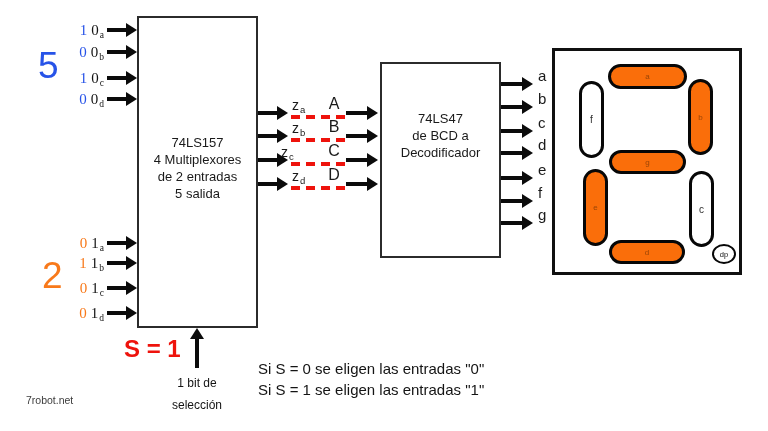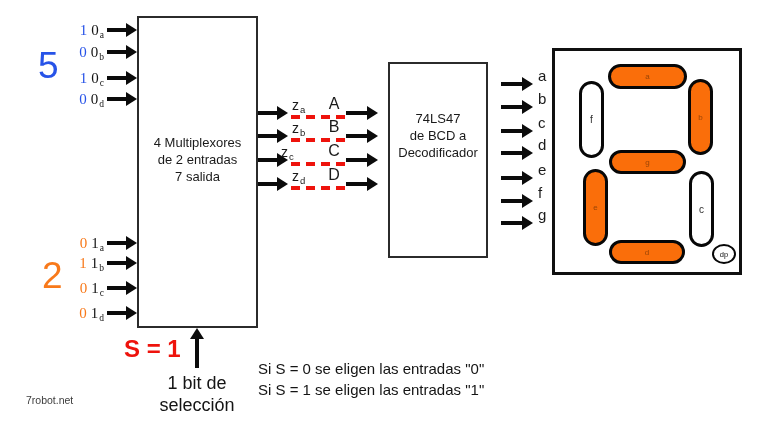--- a/index.html
+++ b/index.html
@@ -23,21 +23,21 @@
         background:repeating-linear-gradient(90deg,var(--red,#ee130c) 0 9px,transparent 9px 15px);}
   .outlabel{position:absolute;font-size:15px;line-height:16px;}
   .display{position:absolute;border:3px solid #101010;background:#fff;box-sizing:border-box;}
   .seg{position:absolute;border:3.5px solid #070707;border-radius:13px;background:#ffffff;
        box-sizing:border-box;display:flex;align-items:center;justify-content:center;
        font-size:10px;color:#2e2e2e;}
   .seg.on{background:var(--seg,#fa6e0a);color:rgba(55,25,0,0.5);font-size:8px;}
   .dp{position:absolute;border:2.5px solid #070707;border-radius:50%;box-sizing:border-box;
       display:flex;align-items:center;justify-content:center;font-size:7.5px;color:#111;background:#fff;}
   .s-label{position:absolute;font-size:24px;line-height:26px;font-weight:700;color:var(--red,#ee130c);}
-  .caption{position:absolute;text-align:center;font-size:18px;line-height:22px;color:#141414;}
+  .caption{position:absolute;text-align:center;font-size:12px;line-height:22px;color:#141414;}
   .notes{position:absolute;font-size:15px;line-height:20.5px;color:#141414;}
   .watermark{position:absolute;font-size:10.5px;color:#3c3c3c;}
 </style>
 </head>
 <body>
 
 <div class="canvas">
 
   <div class="bignum" style="left:38px;top:47px;color:var(--blue)">5</div>
   <div class="bignum" style="left:42px;top:257px;color:var(--orange)">2</div>
@@ -71,23 +71,24 @@
   <div class="bitrow" style="top:302px">
     <span style="color:var(--orange)">0</span><span class="base"><span>1</span><span class="sb">d</span></span>
   </div>
   <div class="arrow-r" style="left:107px;top:241px;width:19px"></div>
   <div class="arrow-r" style="left:107px;top:261px;width:19px"></div>
   <div class="arrow-r" style="left:107px;top:286px;width:19px"></div>
   <div class="arrow-r" style="left:107px;top:311px;width:19px"></div>
 
   <div class="box" style="left:137px;top:16px;width:121px;height:312px">
     <div class="boxtext" style="top:116px">
+      <div>74LS157</div>
       <div>4 Multiplexores</div>
       <div>de 2 entradas</div>
-      <div>7 salida</div>
+      <div>5 salida</div>
     </div>
   </div>
 
   <div class="arrow-r" style="left:258px;top:111px;width:19px"></div>
   <div class="arrow-r" style="left:258px;top:134px;width:19px"></div>
   <div class="arrow-r" style="left:258px;top:158px;width:19px"></div>
   <div class="arrow-r" style="left:258px;top:182px;width:19px"></div>
 
   <div class="zlabel" style="left:292px;top:97px"><span>z</span><span class="sb">a</span></div>
   <div class="zlabel" style="left:292px;top:120px"><span>z</span><span class="sb">b</span></div>
@@ -102,21 +103,21 @@
   <div class="zletter" style="left:321px;top:95px">A</div>
   <div class="zletter" style="left:321px;top:118px">B</div>
   <div class="zletter" style="left:321px;top:142px">C</div>
   <div class="zletter" style="left:321px;top:166px">D</div>
 
   <div class="arrow-r" style="left:346px;top:111px;width:21px"></div>
   <div class="arrow-r" style="left:346px;top:134px;width:21px"></div>
   <div class="arrow-r" style="left:346px;top:158px;width:21px"></div>
   <div class="arrow-r" style="left:346px;top:182px;width:21px"></div>
 
-  <div class="box" style="left:388px;top:62px;width:100px;height:196px">
+  <div class="box" style="left:380px;top:62px;width:121px;height:196px">
     <div class="boxtext" style="top:46px">
       <div>74LS47</div>
       <div>de BCD a</div>
       <div>Decodificador</div>
     </div>
   </div>
 
   <div class="arrow-r" style="left:501px;top:82px;width:21px"></div>
   <div class="arrow-r" style="left:501px;top:105px;width:21px"></div>
   <div class="arrow-r" style="left:501px;top:129px;width:21px"></div>

